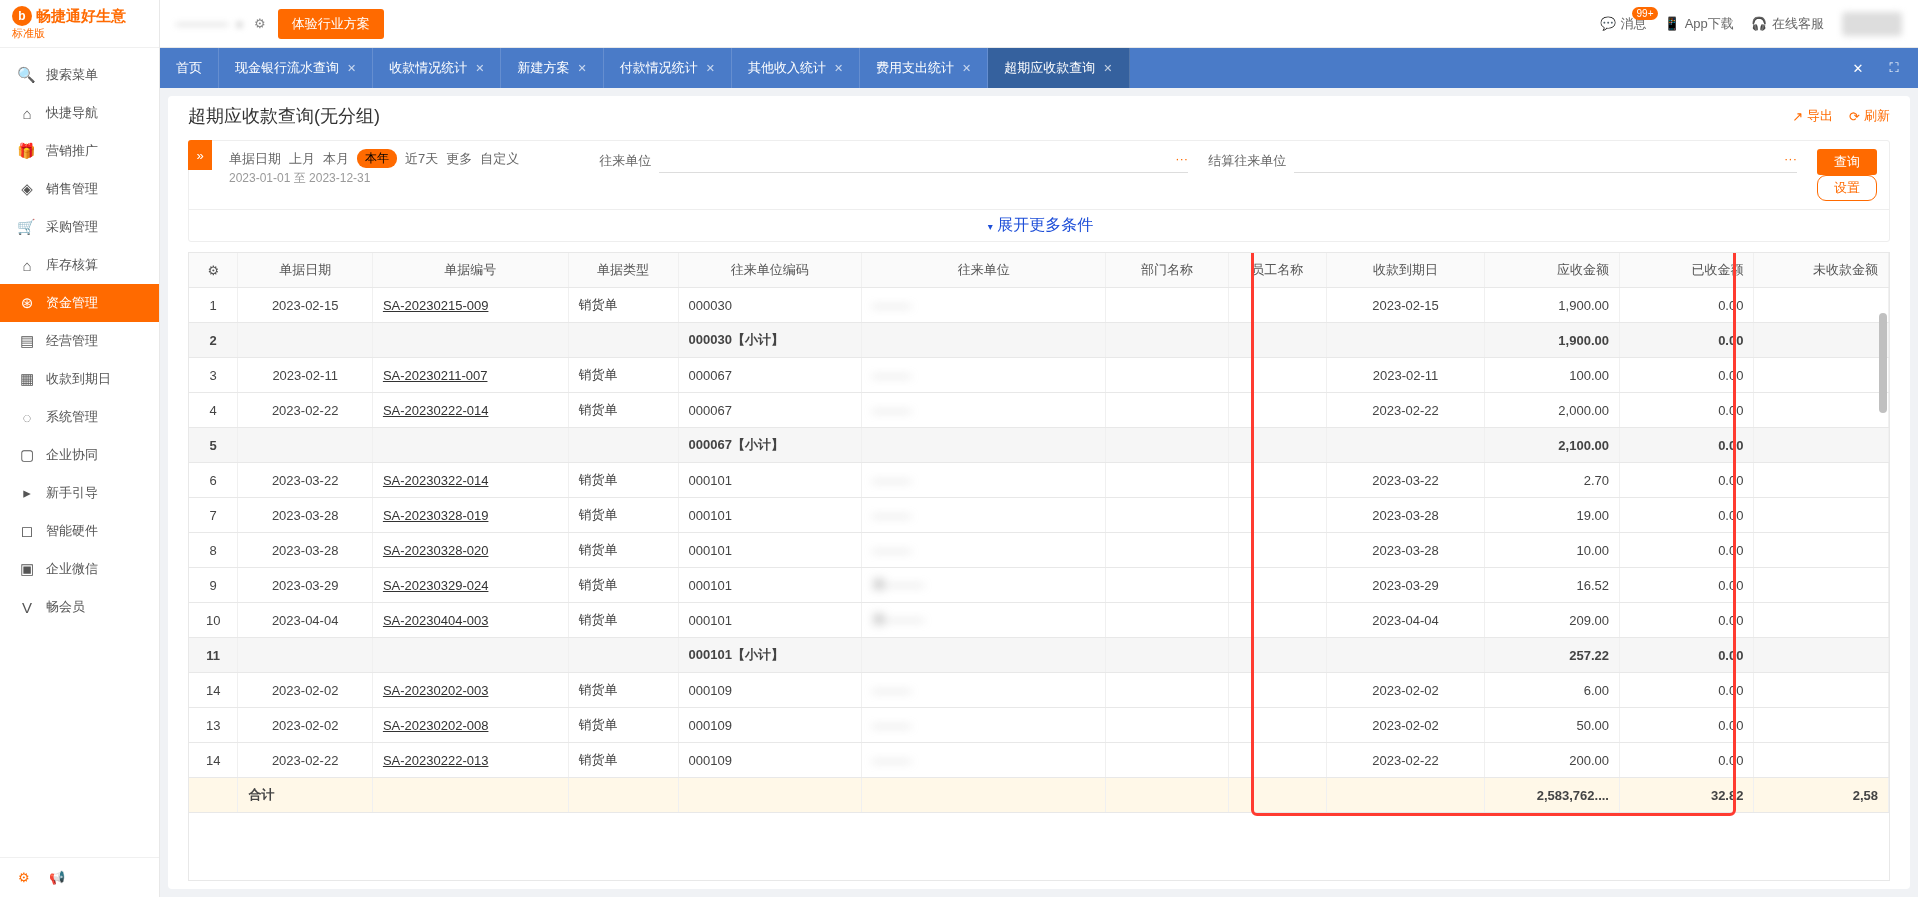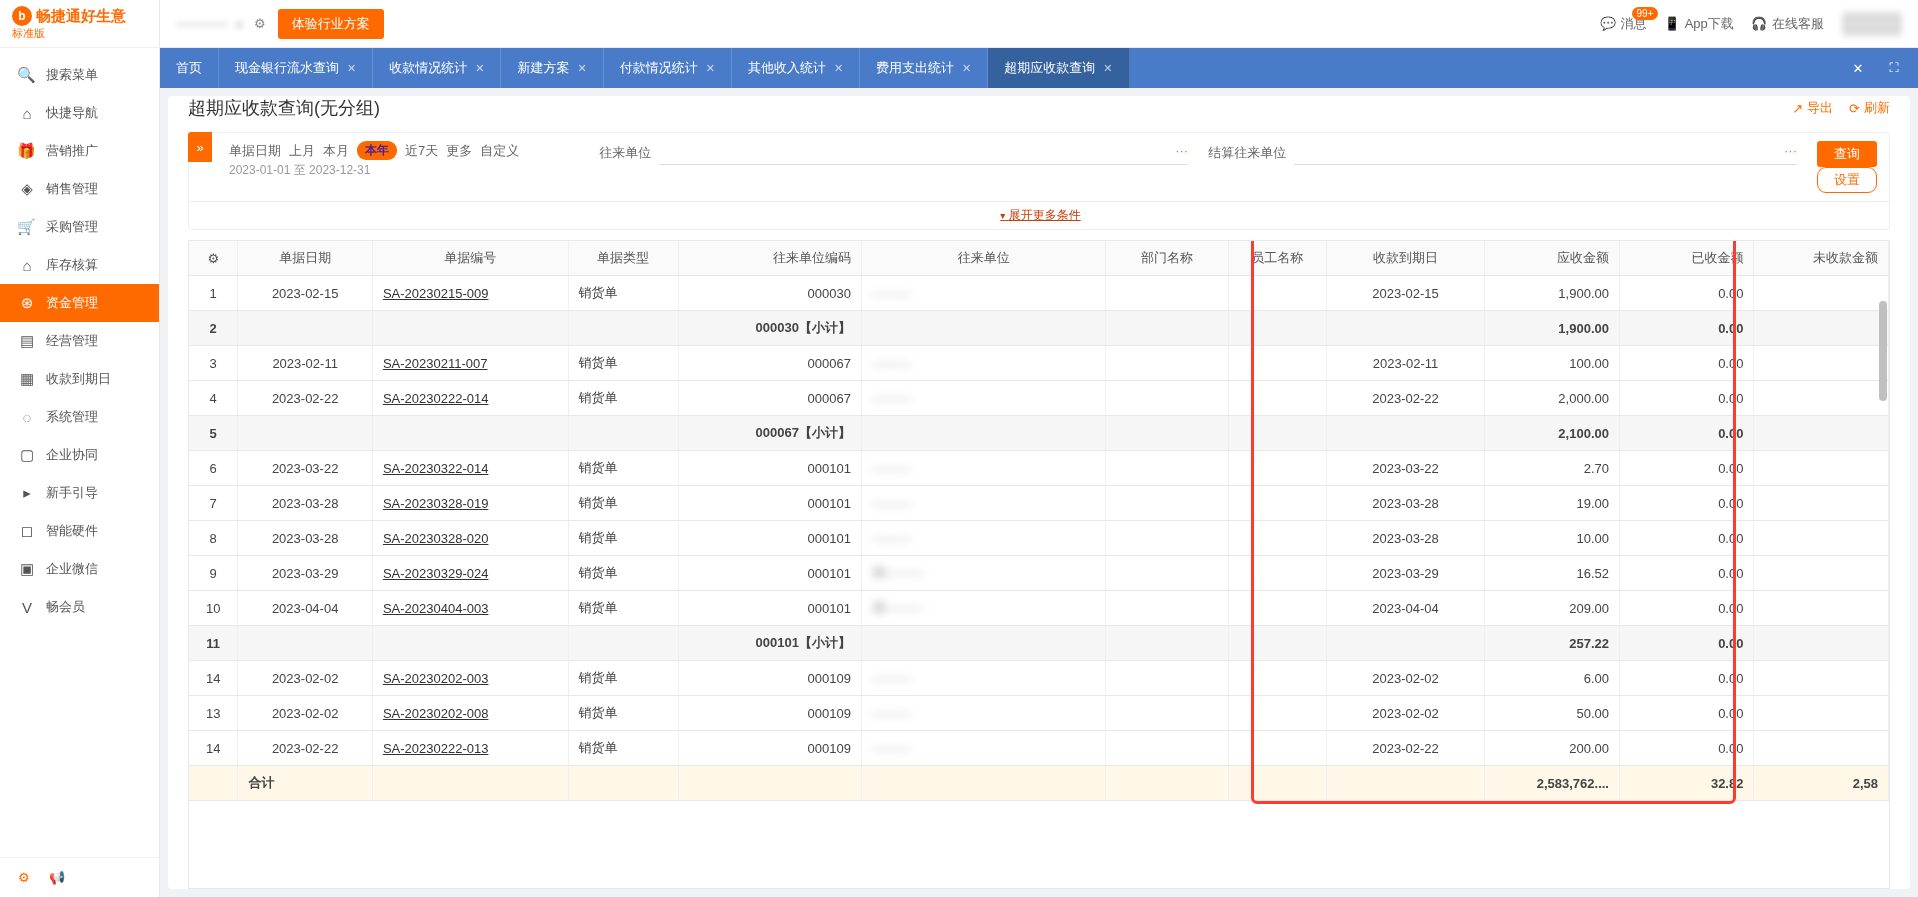--- a/index.html
+++ b/index.html
@@ -33,56 +33,56 @@
     
     
     .tabs { height: 40px; background: #4a7bc8; display: flex; align-items: stretch; position: relative; }
     .tab { display: flex; align-items: center; gap: 8px; padding: 0 16px; color: #fff; cursor: pointer; font-size: 13px; border-right: 1px solid rgba(255,255,255,0.15); white-space: nowrap; }
     .tab.active { background: #35619e; }
     .tab-close { font-size: 11px; opacity: 0.7; }
     .tabs-actions { margin-left: auto; display: flex; align-items: center; padding: 0 10px; gap: 8px; color: #fff; }
     .tabs-btn { width: 28px; height: 28px; display: flex; align-items: center; justify-content: center; cursor: pointer; }
     
     
-    .content { flex: 1; padding: 0 20px; background: #fff; margin: 8px; border-radius: 4px; display: flex; flex-direction: column; min-height: 0; }
+    .content { flex: 1; padding: 8px 20px; background: #fff; margin: 8px; border-radius: 4px; display: flex; flex-direction: column; min-height: 0; }
     .page-title-row { display: flex; align-items: center; justify-content: space-between; margin-bottom: 12px; }
     .page-title { font-size: 18px; color: #333; }
     .page-actions { display: flex; gap: 16px; color: #ff6a00; font-size: 13px; }
     .page-action { display: flex; align-items: center; gap: 4px; cursor: pointer; }
     
     
     .filter-wrap { position: relative; border: 1px solid #eee; border-radius: 3px; margin-bottom: 10px; }
     .filter-toggle { position: absolute; left: -1px; top: -1px; width: 24px; height: 30px; background: #ff6a00; color: #fff; display: flex; align-items: center; justify-content: center; cursor: pointer; border-radius: 3px 0 0 0; }
     .filter-row { display: flex; align-items: flex-start; padding: 8px 12px 8px 40px; gap: 20px; }
     .filter-group { display: flex; flex-direction: column; gap: 2px; }
     .filter-label-row { display: flex; align-items: center; gap: 8px; font-size: 13px; }
     .filter-label { color: #666; }
     .filter-opt { color: #666; cursor: pointer; }
-    .filter-opt.active { background: #ff6a00; color: #4c1d95; padding: 1px 8px; border-radius: 9px; font-size: 12px; font-weight: bold; }
+    .filter-opt.active { background: #ff6a00; color: #000000; padding: 1px 8px; border-radius: 9px; font-size: 12px; }
     .filter-date { color: #999; font-size: 12px; }
     .filter-input { flex: 1; display: flex; align-items: center; gap: 8px; min-width: 280px; }
     .filter-input-label { color: #666; white-space: nowrap; }
     .filter-input-box { flex: 1; border-bottom: 1px solid #ddd; height: 24px; position: relative; }
     .filter-more { color: #ff6a00; cursor: pointer; position: absolute; right: 0; top: 2px; }
     .filter-buttons { display: flex; flex-direction: column; }
     .btn-query { background: #ff6a00; color: #fff; border: none; padding: 4px 16px; border-radius: 3px; cursor: pointer; font-size: 13px; }
     .btn-config { background: #fff; color: #ff6a00; border: 1px solid #ff6a00; padding: 3px 16px; border-radius: 9px; cursor: pointer; font-size: 13px; }
-    .expand-row { text-align: center; border-top: 1px solid #eee; padding: 5px; color: #c2410c; cursor: pointer; font-size: 12px; text-decoration: underline; }
+    .expand-row { text-align: center; border-top: 1px solid #eee; padding: 5px; color: #1d4ed8; cursor: pointer; font-size: 16px; }
     
     
     .table-wrap { flex: 1; overflow: auto; position: relative; min-height: 0; border: 1px solid #e8e8e8; }
     table { border-collapse: collapse; width: 100%; table-layout: fixed; }
     th, td { border-bottom: 1px solid #e8e8e8; border-right: 1px solid #f0f0f0; padding: 8px 10px; font-size: 13px; white-space: nowrap; overflow: hidden; text-overflow: ellipsis; }
     th { background: #fafafa; color: #555; font-weight: normal; text-align: center; position: sticky; top: 0; z-index: 2; }
     td { color: #444; }
     .col-idx { width: 50px; text-align: center; }
     .col-date { width: 110px; text-align: center; }
     .col-docno { width: 160px; }
     .col-type { width: 90px; }
-    .col-code { width: 150px; text-align: right; }
+    .col-code { width: 150px; }
     .col-unit { width: 200px; }
     .col-dept { width: 100px; }
     .col-emp { width: 80px; }
     .col-due { width: 130px; text-align: center; }
     .col-amt { width: 110px; text-align: right; }
     .col-uncol { width: 110px; text-align: right; }
     .link { color: #333; text-decoration: underline; cursor: pointer; }
     .blur-cell { filter: blur(4px); color: #999;}
     tr.subtotal td { background: #f6f6f6; font-weight: bold; }
     tr.total td { background: #fff8e8; font-weight: bold; }

